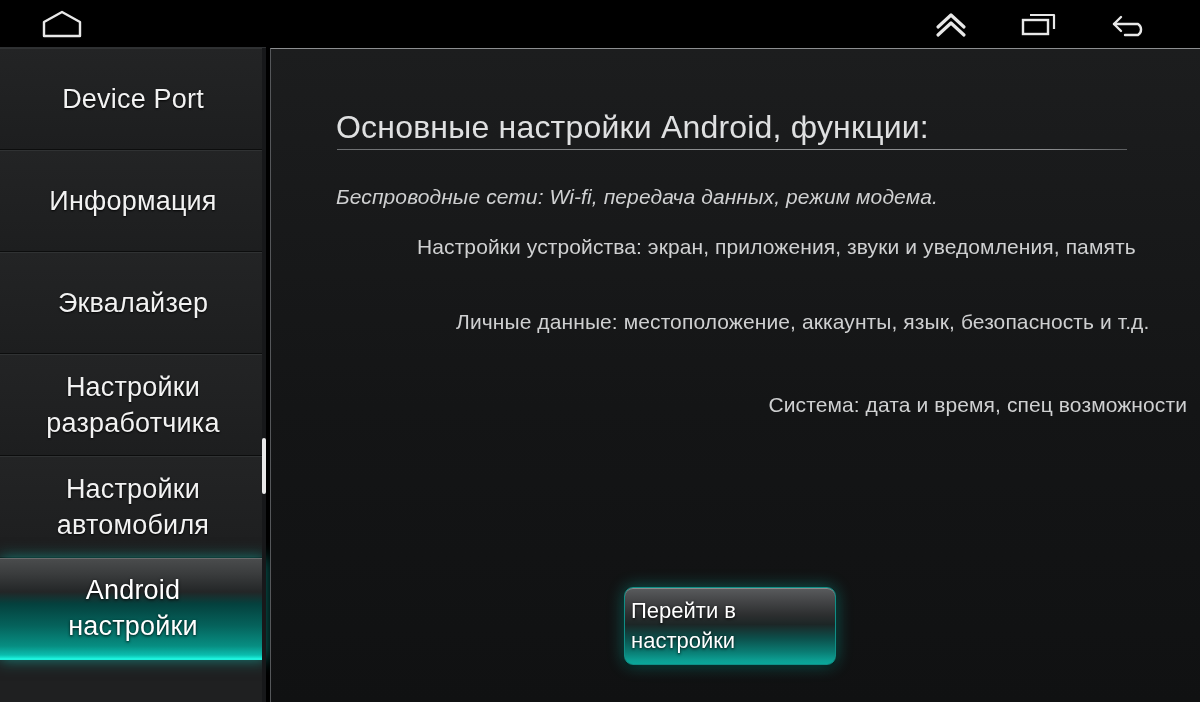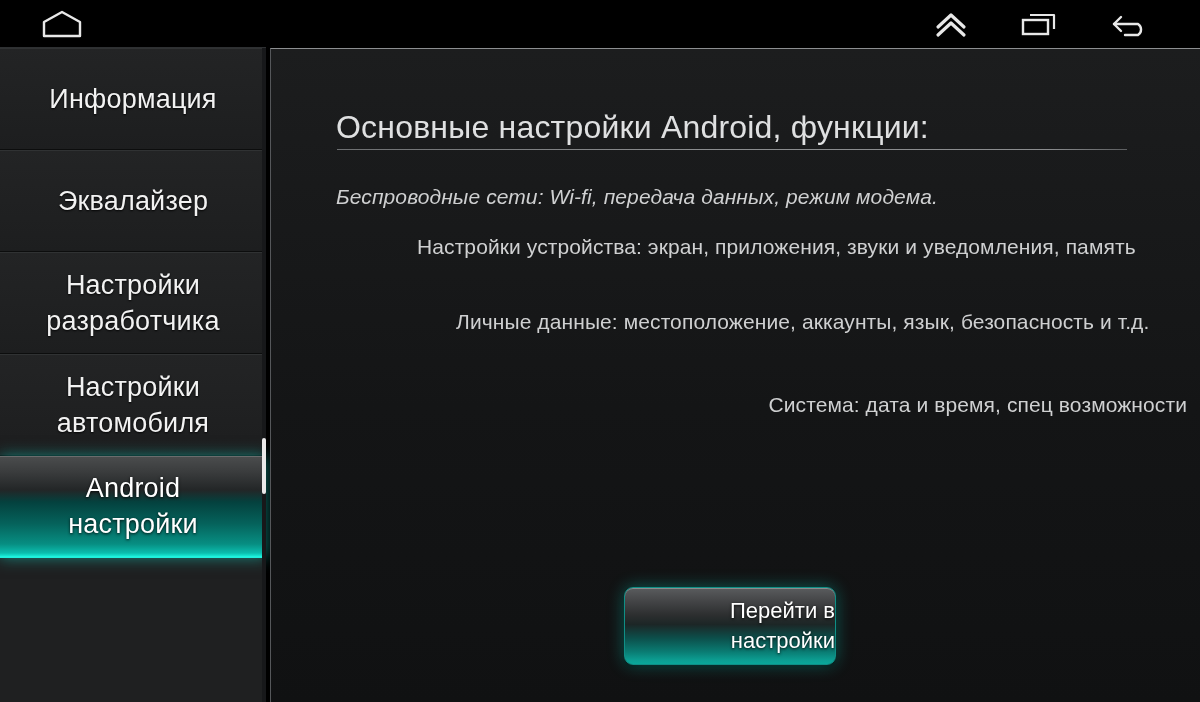--- a/index.html
+++ b/index.html
@@ -120,21 +120,21 @@
         #1c2626 48%,
         #0c4f4b 66%,
         #0a7c73 84%,
         #0c9e92 95%,
         #0aa79a 100%);
     box-shadow:
       inset 0 1px 0 rgba(255,255,255,.30),
       0 0 16px rgba(15,190,175,.45),
       0 2px 5px rgba(0,0,0,.8);
     display:flex; flex-direction:column;
-    align-items:flex-end; justify-content:center;
+    align-items:flex-start; justify-content:center;
     cursor:pointer;
     padding-left:6px;
   }
   .cta span {
     display:block; color:#ffffff; font-size:22px; line-height:30px;
     text-align:center; text-shadow:0 1px 3px rgba(0,0,0,.85);
   }
 </style>
 </head>
 <body>
@@ -174,20 +174,23 @@
         <svg width="40" height="30" viewBox="0 0 40 30">
           <path d="M10 8 L3 15 L10 22" fill="none" stroke="#e8e8e8" stroke-width="2.4" stroke-linecap="round" stroke-linejoin="round"></path>
           <path d="M3 15 H27 A6.5 6.5 0 0 1 27 26 H14" fill="none" stroke="#e8e8e8" stroke-width="2.4" stroke-linecap="round" stroke-linejoin="round"></path>
         </svg>
       </span>
     </div>
   </div>
 
   <div class="sidebar">
 
+    <div class="side-item">
+      <div class="lbl">Device Port</div>
+    </div>
 
     <div class="side-item">
       <div class="lbl">Информация</div>
     </div>
 
     <div class="side-item">
       <div class="lbl">Эквалайзер</div>
     </div>
 
     <div class="side-item tall">

